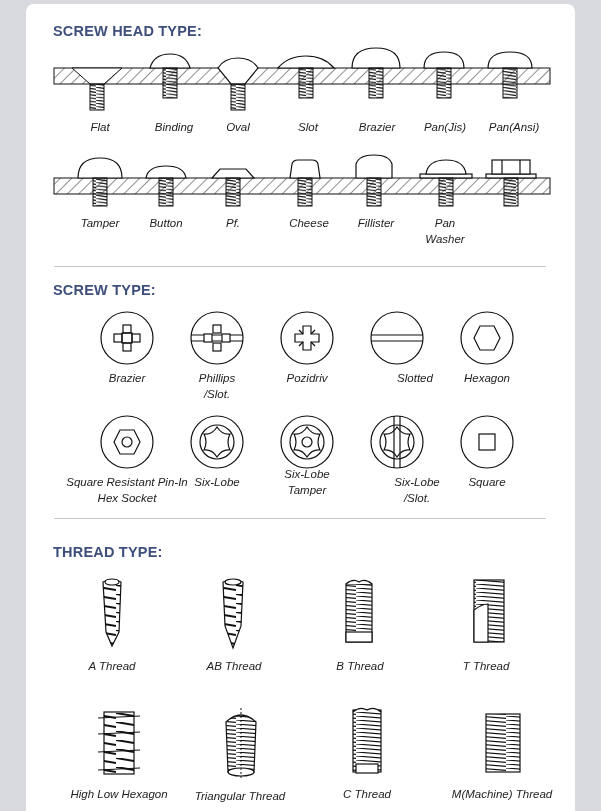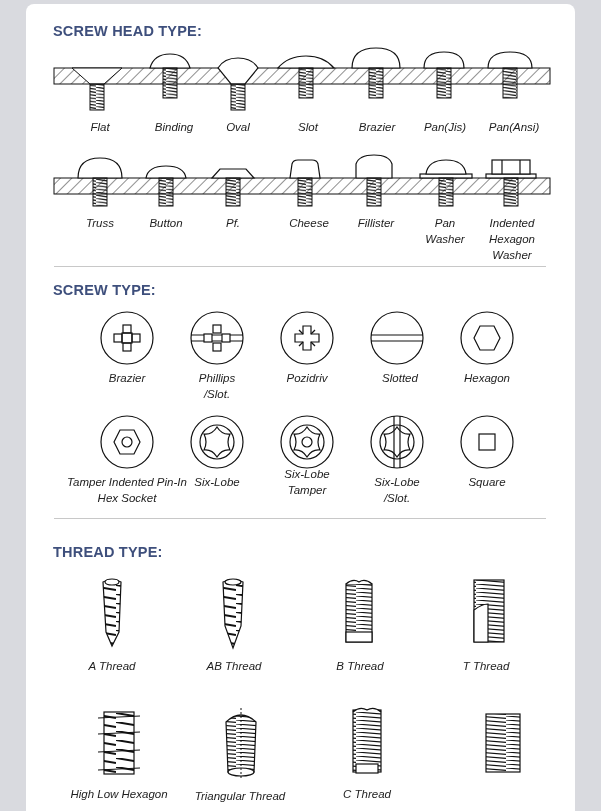--- a/index.html
+++ b/index.html
@@ -116,27 +116,26 @@
       <rect x="413" y="34" width="14" height="28" fill="url(#thr)" stroke="#111"></rect>
     </g>
     <g>
       <rect x="460" y="30" width="50" height="4" class="lnw"></rect>
       <rect x="466" y="16" width="38" height="14" class="lnw"></rect>
       <line x1="476" y1="16" x2="476" y2="30" class="ln"></line>
       <line x1="494" y1="16" x2="494" y2="30" class="ln"></line>
       <rect x="478" y="34" width="14" height="28" fill="url(#thr)" stroke="#111"></rect>
     </g>
   </svg>
-  <div class="lbl" style="left:74px;top:211px">Truss</div>
+  <div class="lbl" style="left:74px;top:211px">Tamper</div>
   <div class="lbl" style="left:140px;top:211px">Button</div>
   <div class="lbl" style="left:207px;top:211px">Pf.</div>
   <div class="lbl" style="left:283px;top:211px">Cheese</div>
   <div class="lbl" style="left:350px;top:211px">Fillister</div>
   <div class="lbl" style="left:419px;top:211px;width:50px;margin-left:-25px">Pan Washer</div>
-  <div class="lbl" style="left:486px;top:211px;width:56px;margin-left:-28px">Indented Hexagon Washer</div>
 
   <div class="divider" style="top:262px"></div>
 
   <div class="section-title" style="top:278px">SCREW TYPE:</div>
 
   <svg style="left:0;top:300px" width="549" height="70">
 
     <g>
       <circle cx="101" cy="34" r="26" class="ln"></circle>
       <rect x="97" y="21" width="8" height="8" class="ln"></rect>
@@ -172,21 +171,21 @@
     </g>
 
     <g>
       <circle cx="461" cy="34" r="26" class="ln"></circle>
       <polygon points="454,22 468,22 474,34 468,46 454,46 448,34" class="ln"></polygon>
     </g>
   </svg>
   <div class="lbl" style="left:101px;top:366px">Brazier</div>
   <div class="lbl" style="left:191px;top:366px;width:44px;margin-left:-22px">Phillips /Slot.</div>
   <div class="lbl" style="left:281px;top:366px">Pozidriv</div>
-  <div class="lbl" style="left:374px;top:366px">Slotted</div>
+  <div class="lbl" style="left:389px;top:366px">Slotted</div>
   <div class="lbl" style="left:461px;top:366px">Hexagon</div>
 
   <svg style="left:0;top:404px" width="549" height="70">
 
     <g>
       <circle cx="101" cy="34" r="26" class="ln"></circle>
       <polygon points="94,22 108,22 114,34 108,46 94,46 88,34" class="ln"></polygon>
       <circle cx="101" cy="34" r="5" class="ln"></circle>
     </g>
 
@@ -209,24 +208,24 @@
       <line x1="368" y1="8" x2="368" y2="60" class="ln"></line>
         <line x1="374" y1="8" x2="374" y2="60" class="ln"></line>
       <path d="M371,19 Q376,27 384,26 Q380,34 384,42 Q376,41 371,49 Q366,41 358,42 Q362,34 358,26 Q366,27 371,19 Z" class="ln"></path>
     </g>
 
     <g>
       <circle cx="461" cy="34" r="26" class="ln"></circle>
       <rect x="453" y="26" width="16" height="16" class="ln"></rect>
     </g>
   </svg>
-  <div class="lbl" style="left:101px;top:470px;width:140px;margin-left:-70px">Tamper Indented Pin-In Hex Socket</div>
+  <div class="lbl" style="left:101px;top:470px;width:140px;margin-left:-70px">Square Resistant Pin-In Hex Socket</div>
   <div class="lbl" style="left:191px;top:470px">Six-Lobe</div>
   <div class="lbl" style="left:281px;top:462px;width:60px;margin-left:-30px">Six-Lobe Tamper</div>
-  <div class="lbl" style="left:371px;top:470px;width:60px;margin-left:-30px">Six-Lobe /Slot.</div>
+  <div class="lbl" style="left:391px;top:470px;width:60px;margin-left:-30px">Six-Lobe /Slot.</div>
   <div class="lbl" style="left:461px;top:470px">Square</div>
 
   <div class="divider" style="top:514px"></div>
 
   <div class="section-title" style="top:540px">THREAD TYPE:</div>
 
   <svg style="left:0;top:572px" width="549" height="80">
     <defs>
       <pattern id="fine" patternUnits="userSpaceOnUse" width="30" height="4">
         <line x1="0" y1="0" x2="30" y2="2.4" stroke="#111" stroke-width="1.2"></line>
@@ -284,14 +283,15 @@
       <rect x="330" y="60" width="22" height="9" class="lnw"></rect>
     </g>
 
     <g>
       <rect x="460" y="10" width="34" height="58" fill="url(#fine)" stroke="#111" stroke-width="1.2"></rect>
     </g>
   </svg>
   <div class="lbl" style="left:93px;top:782px">High Low Hexagon</div>
   <div class="lbl" style="left:214px;top:784px;width:140px;margin-left:-70px">Triangular Thread</div>
   <div class="lbl" style="left:341px;top:782px">C Thread</div>
+  <div class="lbl" style="left:476px;top:782px;width:140px;margin-left:-70px">M(Machine) Thread</div>
 
 </div>
 
 </body></html>

